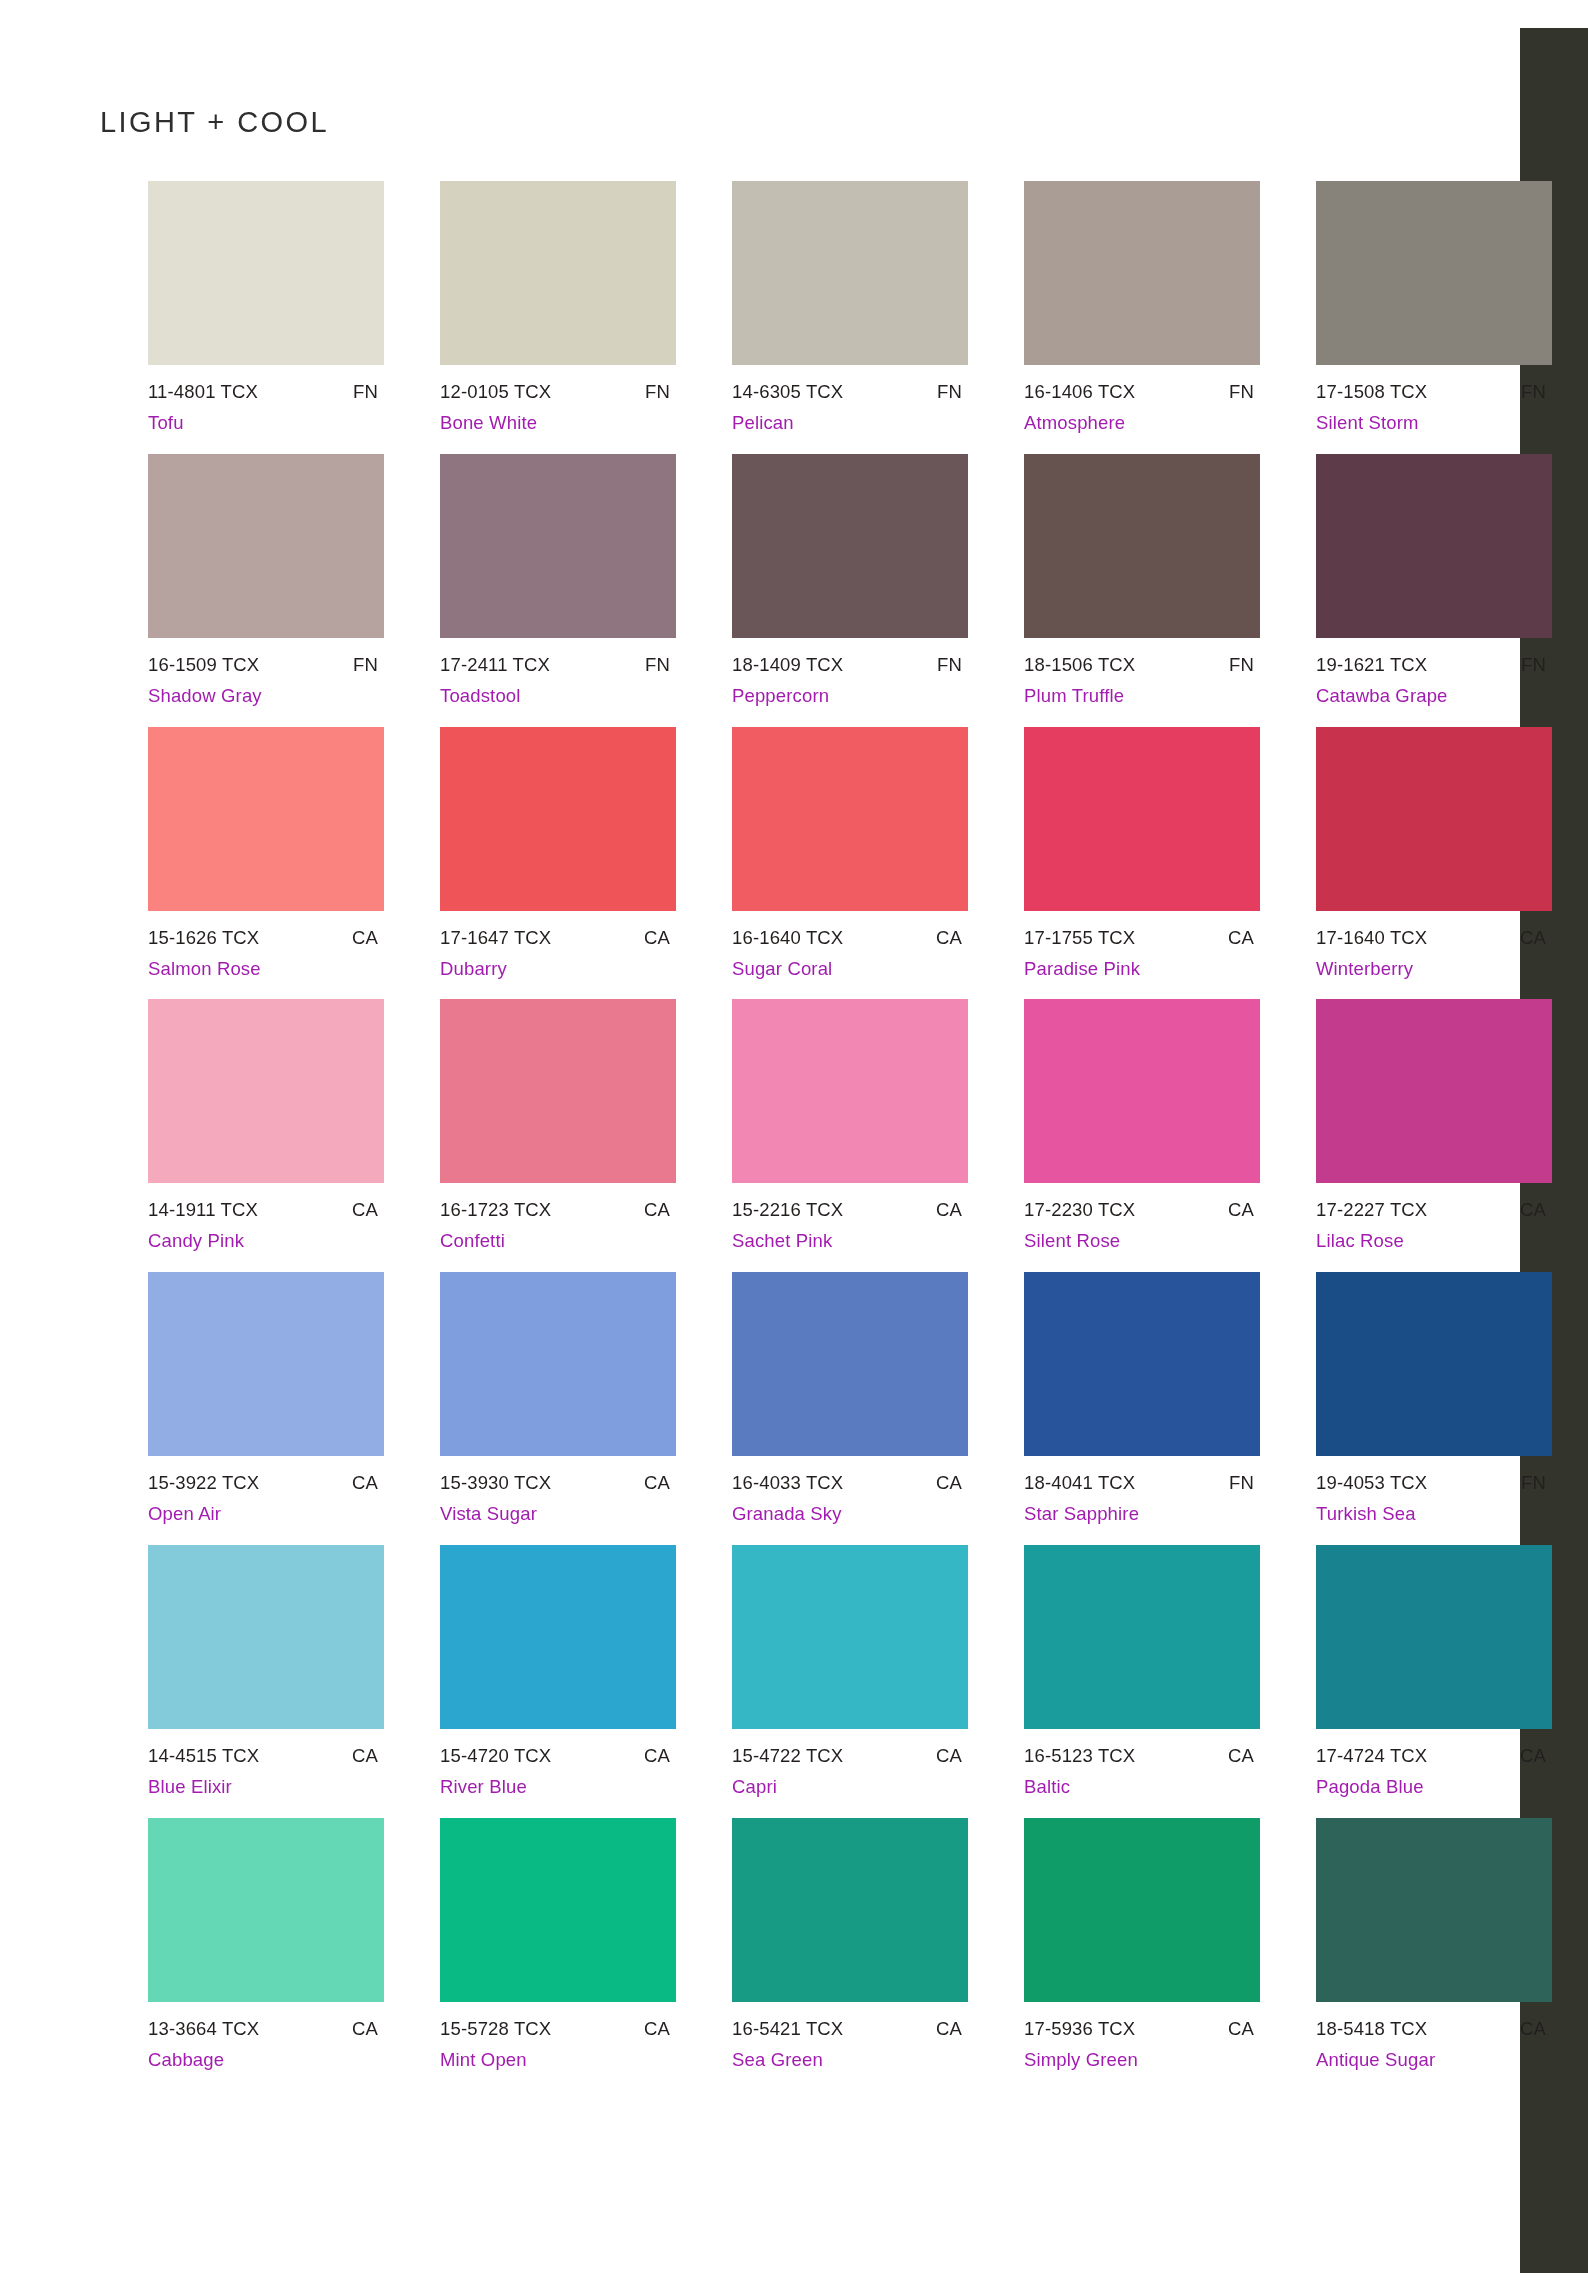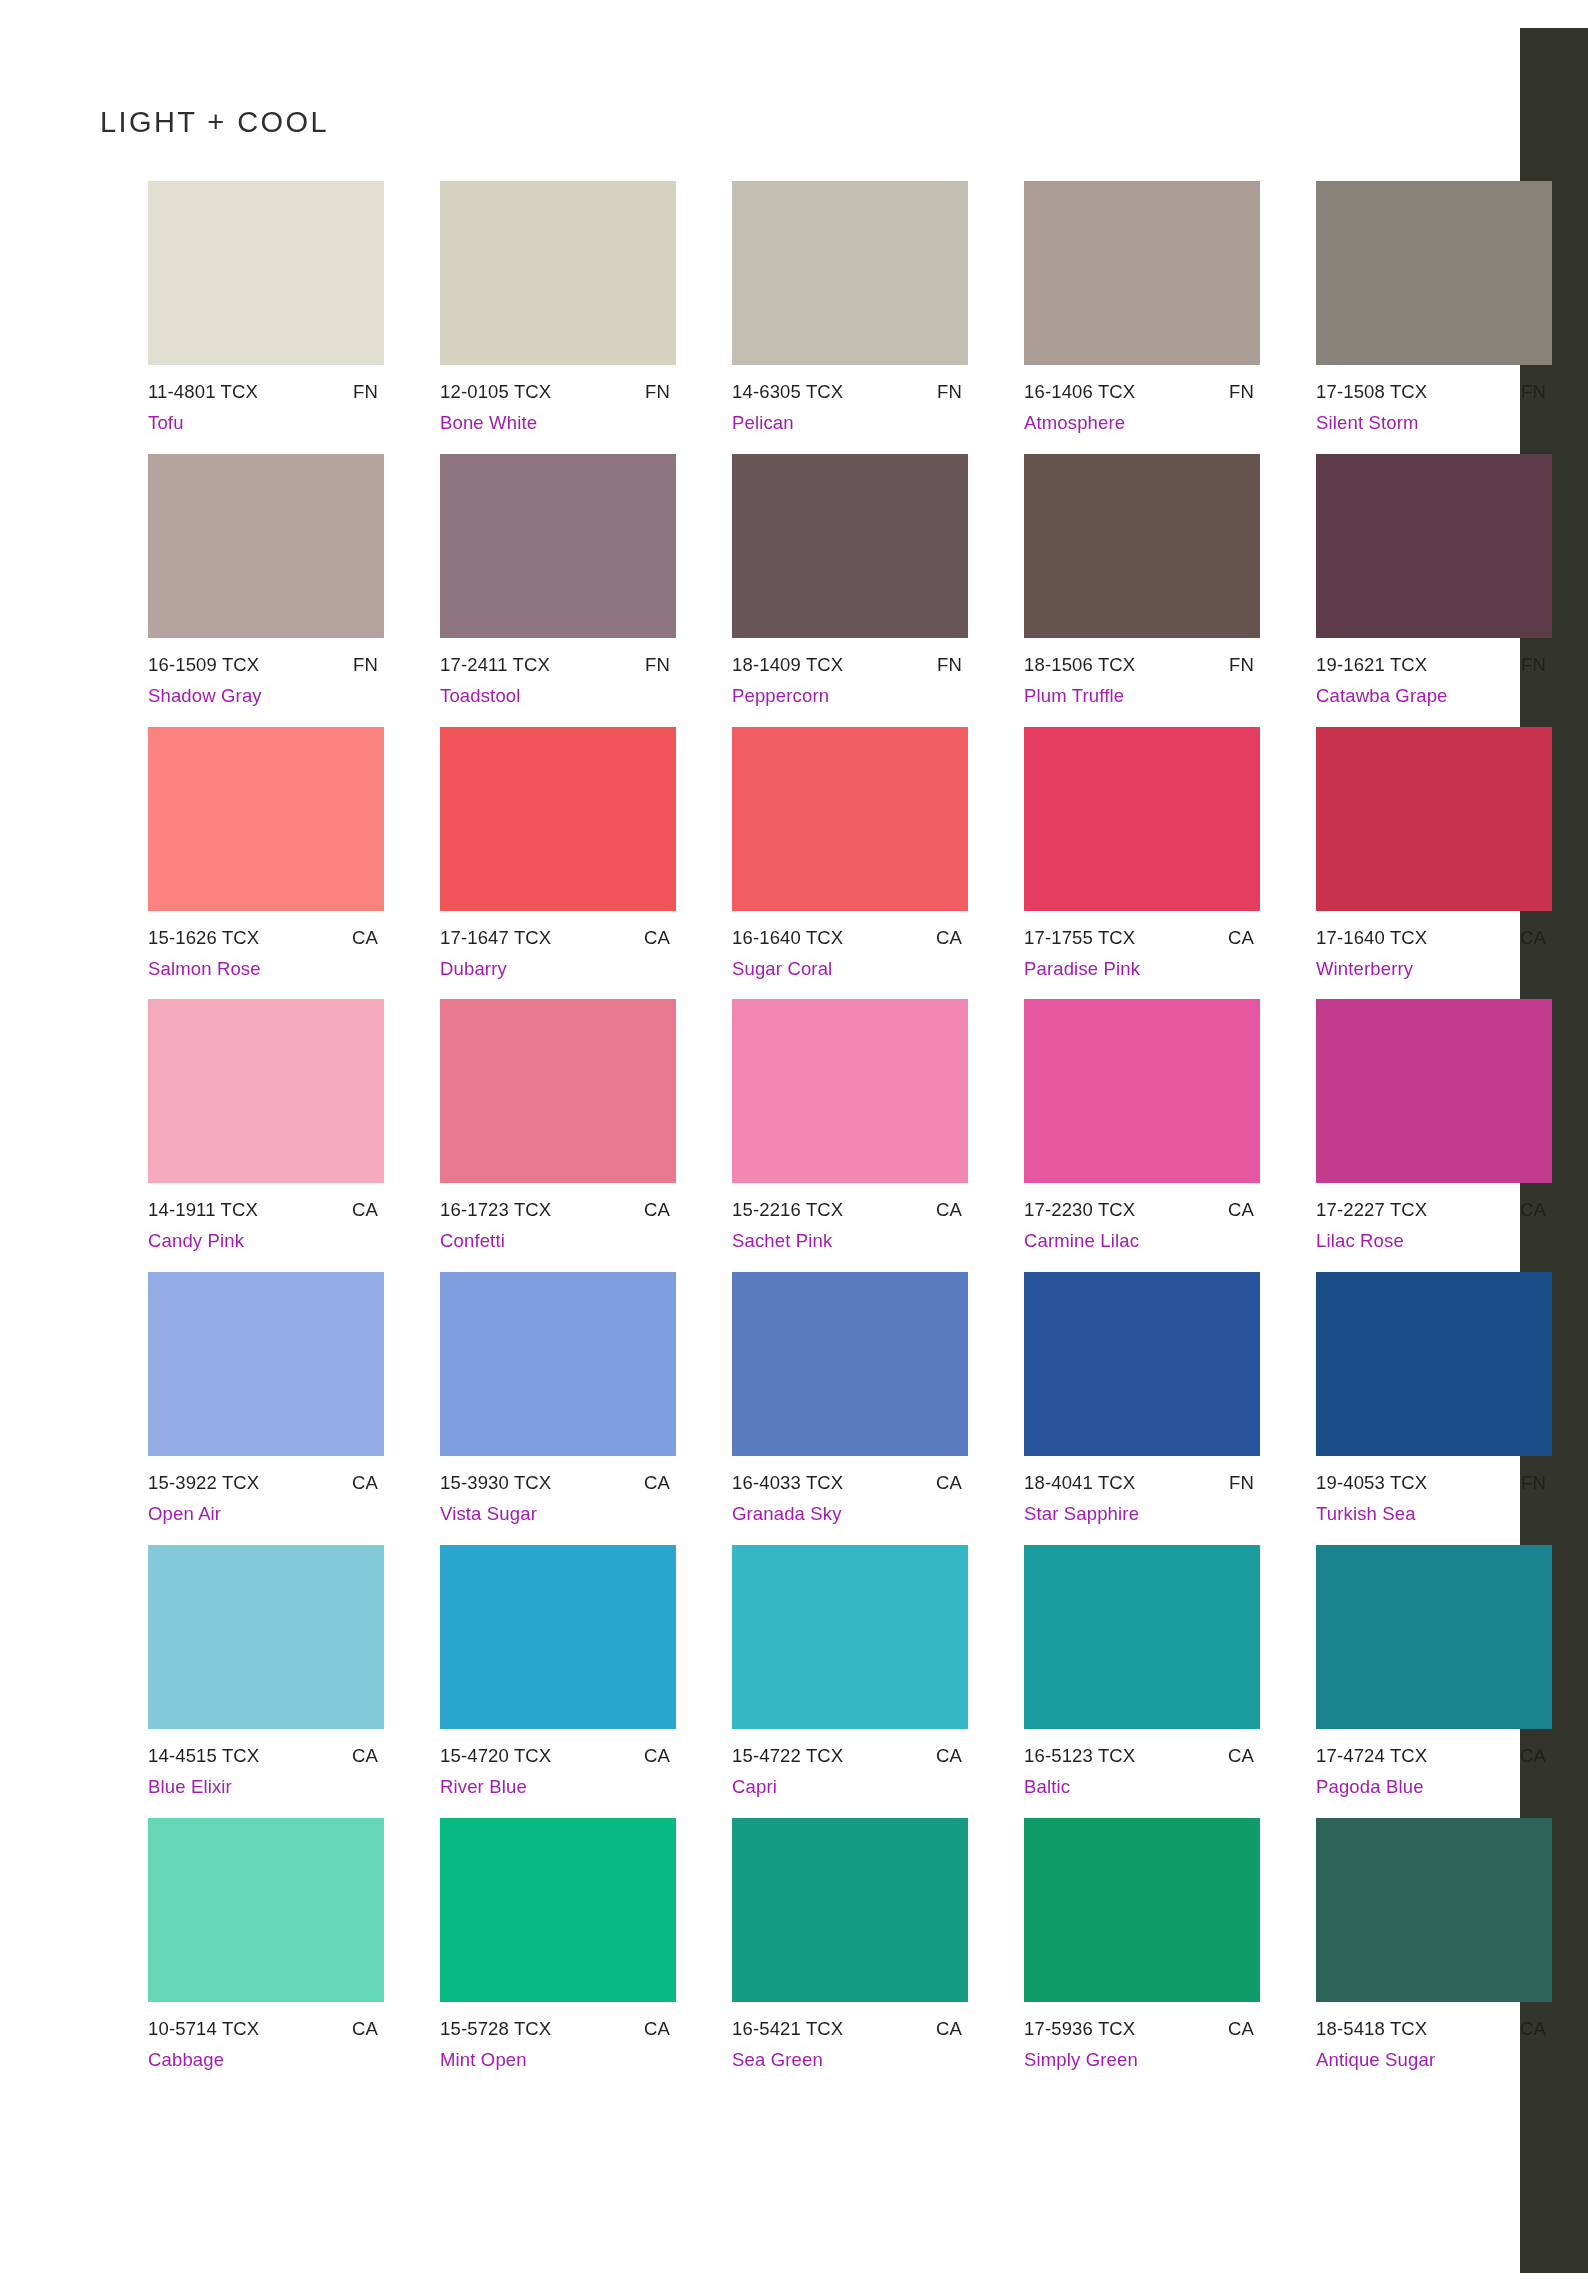--- a/index.html
+++ b/index.html
@@ -315,21 +315,21 @@
               <div class="meta-name">Sachet Pink</div>
             </div>
           </div>
           <div class="swatch-cell">
             <div class="swatch-chip" style="background: rgb(229, 85, 160);"></div>
             <div class="swatch-meta">
               <div class="meta-line">
                 <span class="meta-code">17-2230 TCX</span>
                 <span class="meta-suffix">CA</span>
               </div>
-              <div class="meta-name">Carmine Lilac</div>
+              <div class="meta-name">Silent Rose</div>
             </div>
           </div>
           <div class="swatch-cell">
             <div class="swatch-chip" style="background: rgb(194, 59, 140);"></div>
             <div class="swatch-meta">
               <div class="meta-line">
                 <span class="meta-code">17-2227 TCX</span>
                 <span class="meta-suffix">CA</span>
               </div>
               <div class="meta-name">Lilac Rose</div>
@@ -438,21 +438,21 @@
               </div>
               <div class="meta-name">Pagoda Blue</div>
             </div>
           </div>
         </div>
         <div class="swatch-row">
           <div class="swatch-cell">
             <div class="swatch-chip" style="background: rgb(100, 216, 180);"></div>
             <div class="swatch-meta">
               <div class="meta-line">
-                <span class="meta-code">10-5714 TCX</span>
+                <span class="meta-code">13-3664 TCX</span>
                 <span class="meta-suffix">CA</span>
               </div>
               <div class="meta-name">Cabbage</div>
             </div>
           </div>
           <div class="swatch-cell">
             <div class="swatch-chip" style="background: rgb(10, 186, 133);"></div>
             <div class="swatch-meta">
               <div class="meta-line">
                 <span class="meta-code">15-5728 TCX</span>

